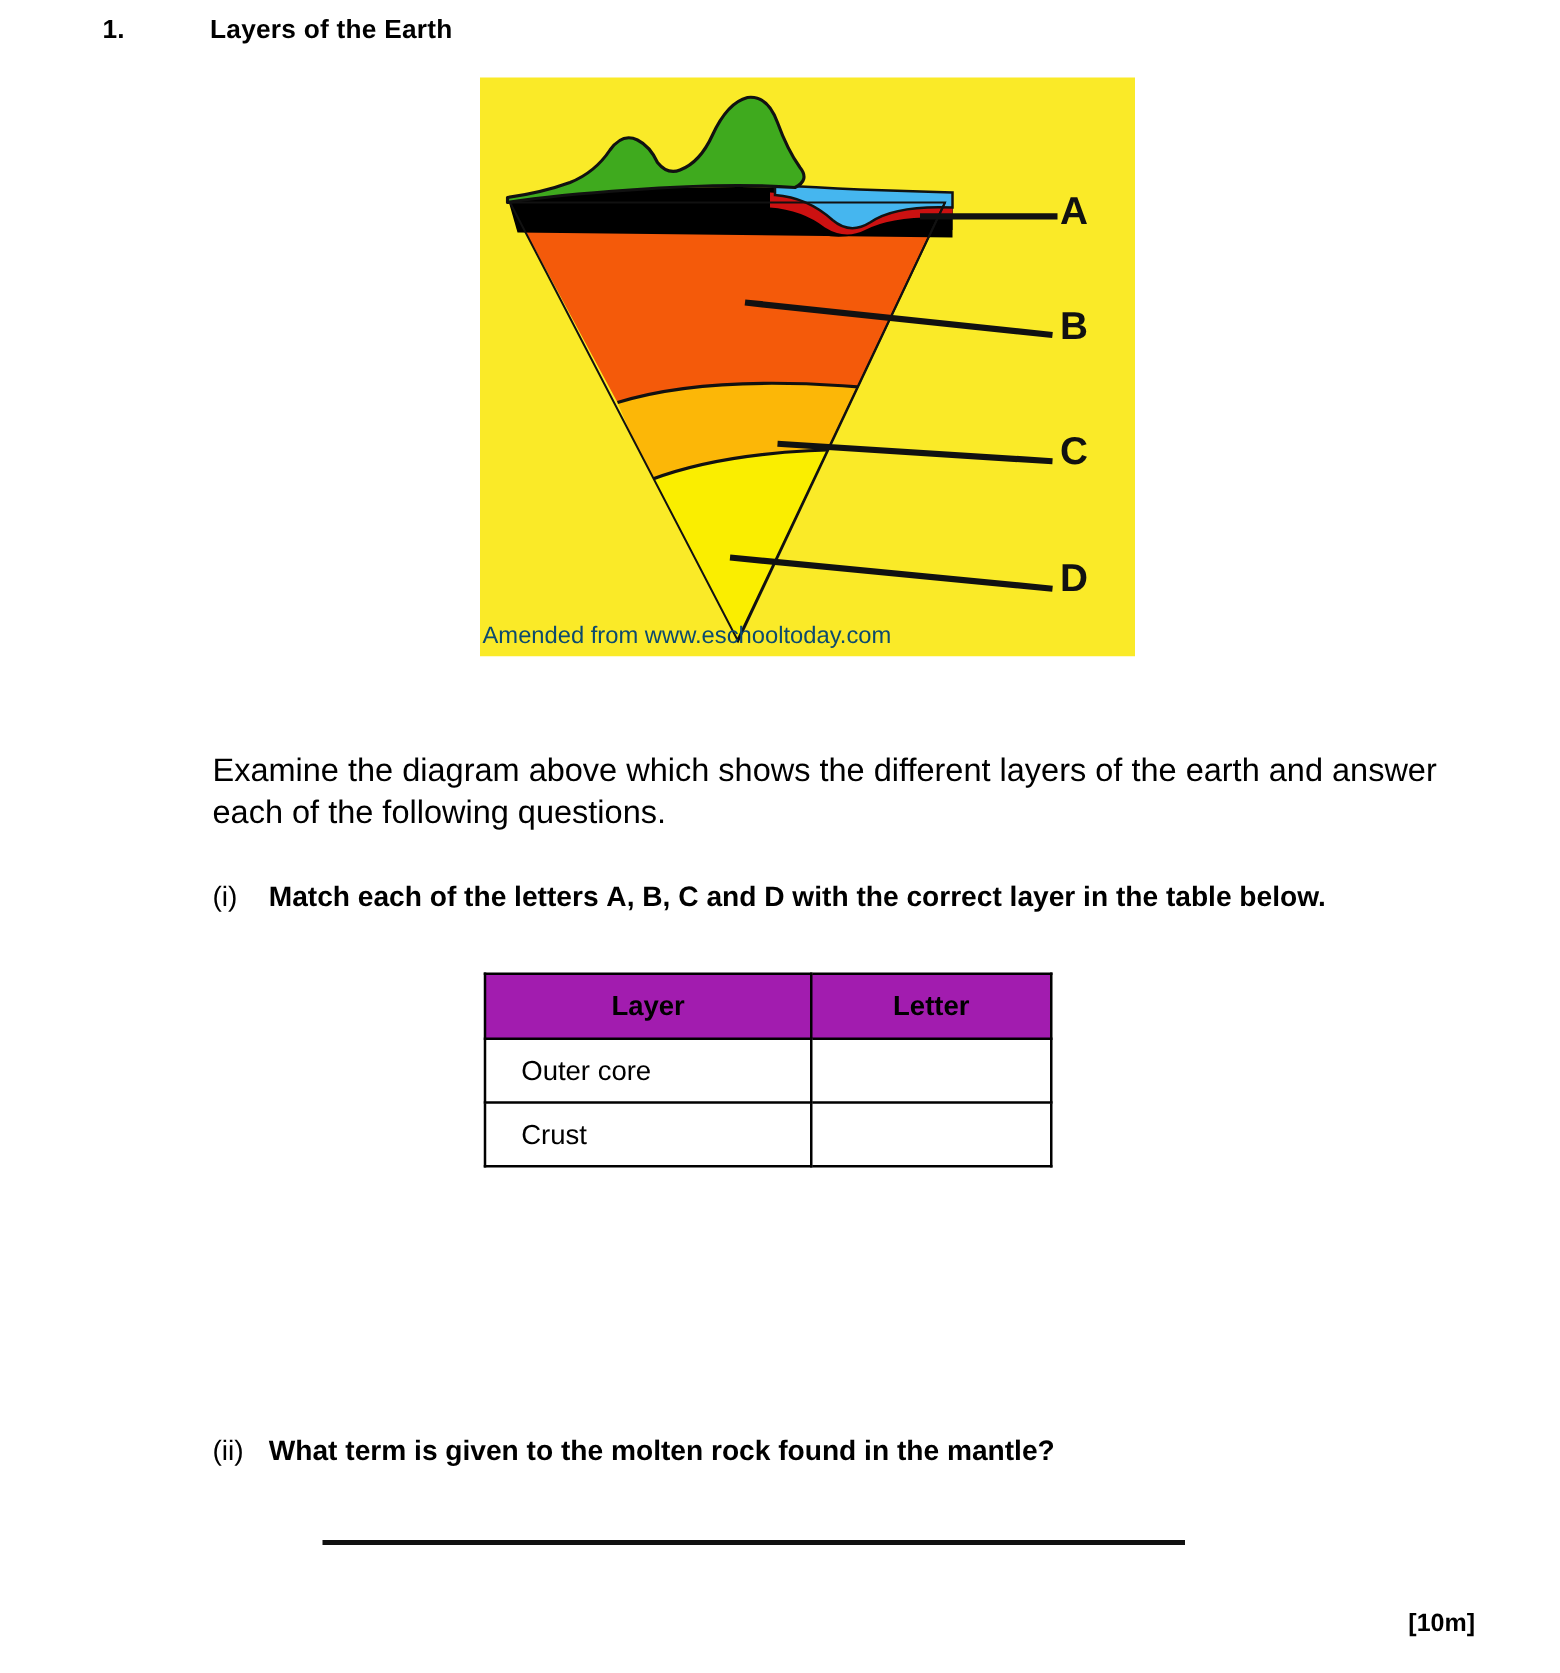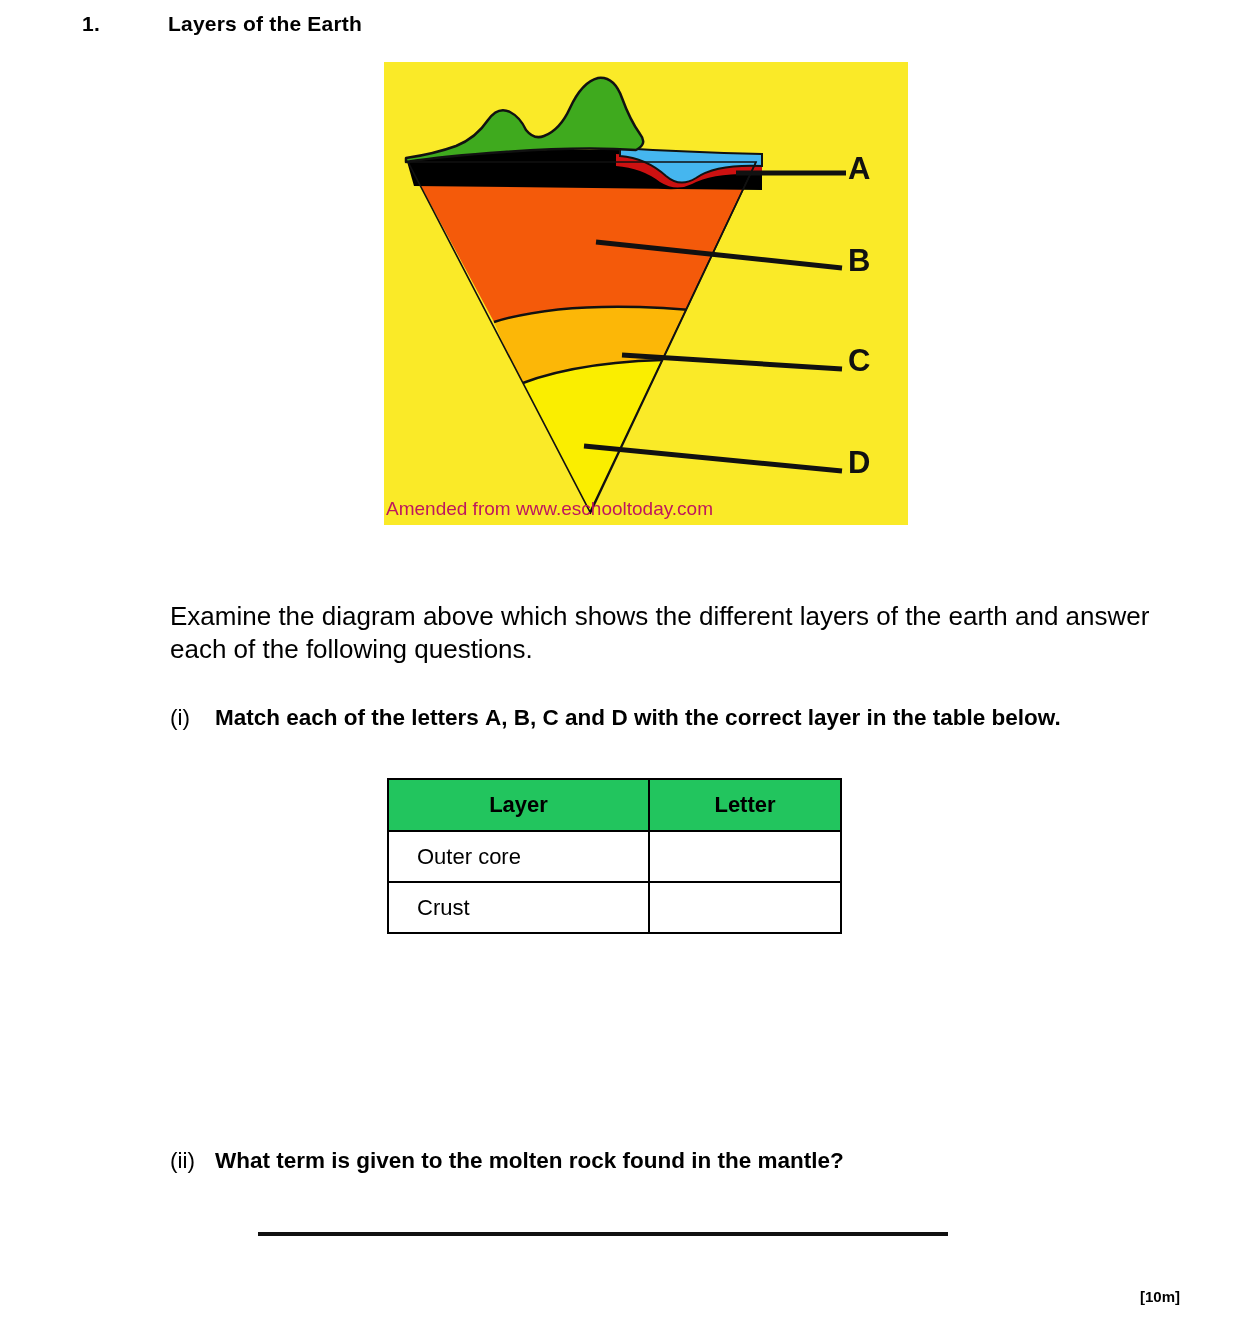--- a/index.html
+++ b/index.html
@@ -52,21 +52,21 @@
     width: 524px;
     height: 463px;
     display: block;
   }
   .attribution {
     position: absolute;
     left: 2px;
     bottom: 5px;
     font-size: 19px;
     font-family: "Liberation Sans", sans-serif;
-    color: #be185d;
+    color: #0c4a6e;
     white-space: nowrap;
     text-align: center;
   }
   .letter-label {
     position: absolute;
     font-size: 31px;
     font-weight: bold;
     color: #111111;
     font-family: "Liberation Sans", sans-serif;
     line-height: 1;
@@ -115,21 +115,21 @@
   .match-table th,
   .match-table td {
     border: 2px solid #000000;
     height: 49px;
     padding: 0 12px;
     font-size: 22px;
     font-weight: normal;
     vertical-align: middle;
   }
   .match-table th {
-    background: #22c55e;
+    background: #a21caf;
     font-weight: bold;
     text-align: center;
     height: 50px;
   }
   .col-layer  { width: 261px; }
   .col-letter { width: 192px; }
   .match-table td.cell-layer { text-align: left; padding-left: 28px; }
   .match-table td.cell-letter { text-align: center; }
 
   
@@ -140,21 +140,21 @@
     width: 690px;
     height: 0;
     border-top: 4px solid #111111;
   }
 
   
   .marks {
     position: absolute;
     right: 68px;
     top: 1288px;
-    font-size: 15px;
+    font-size: 20px;
     font-weight: bold;
   }
 </style>
 </head>
 <body>
 
 <div class="q-number">1.</div>
 <div class="q-title">Layers of the Earth</div>
 
 <div class="figure">

